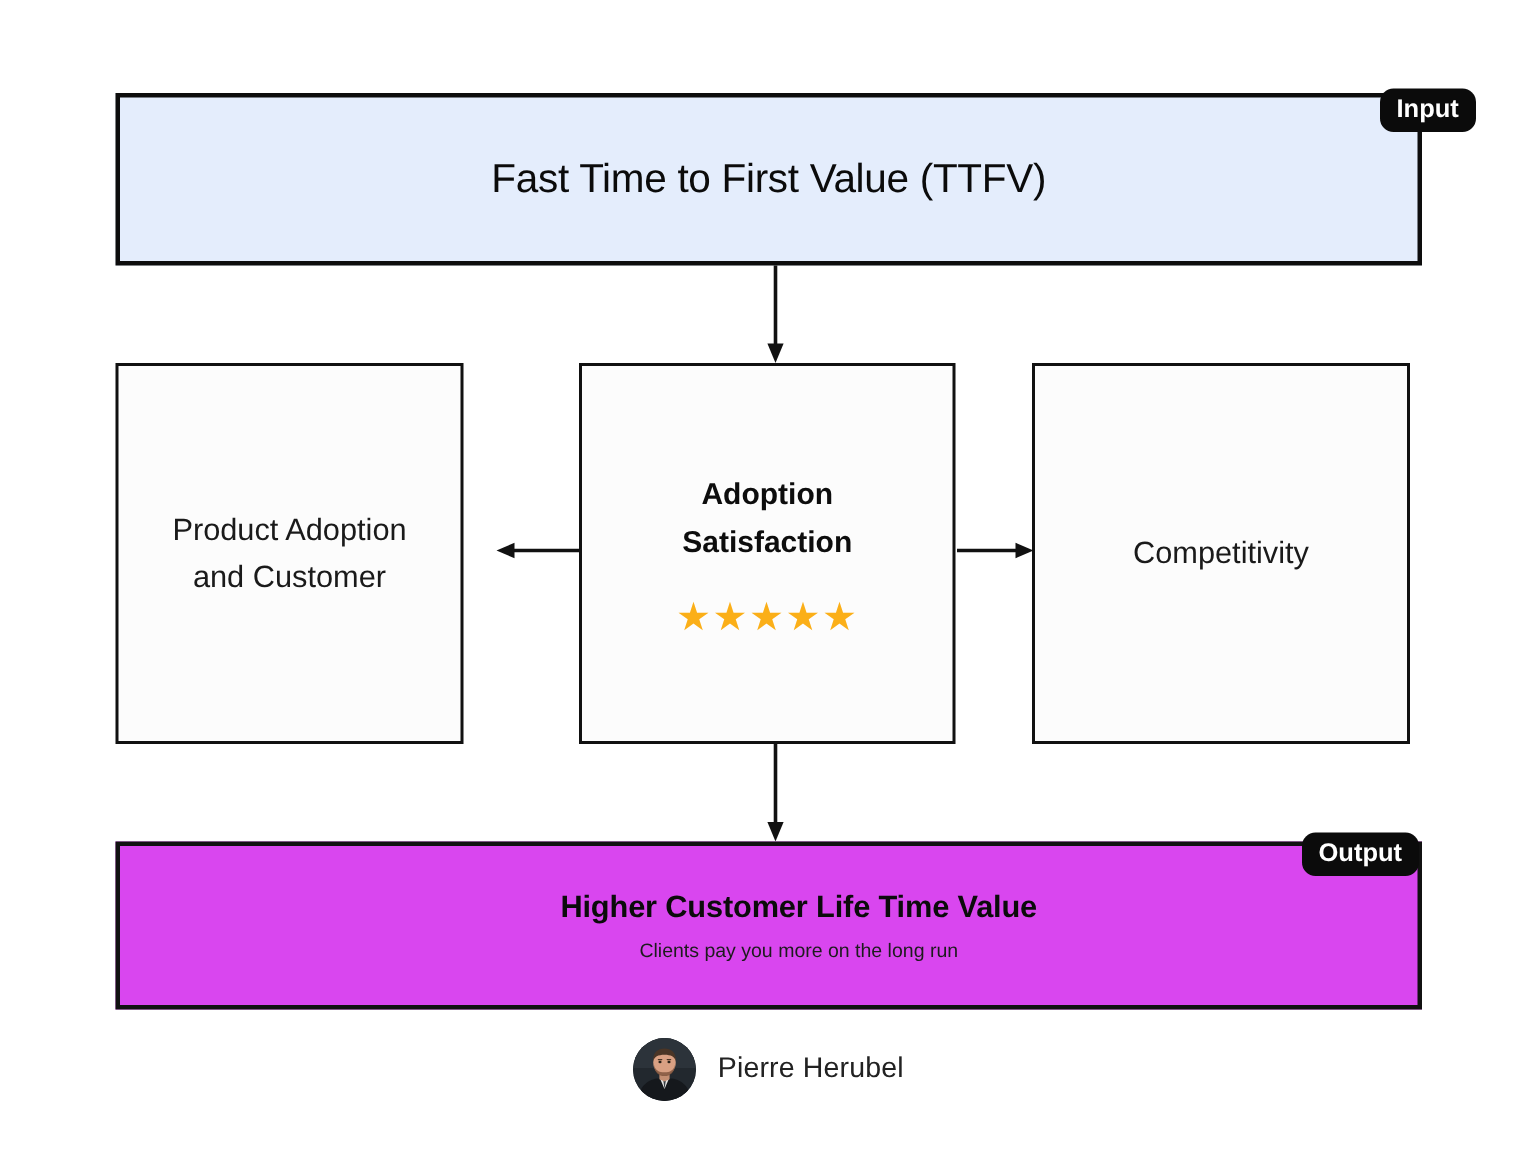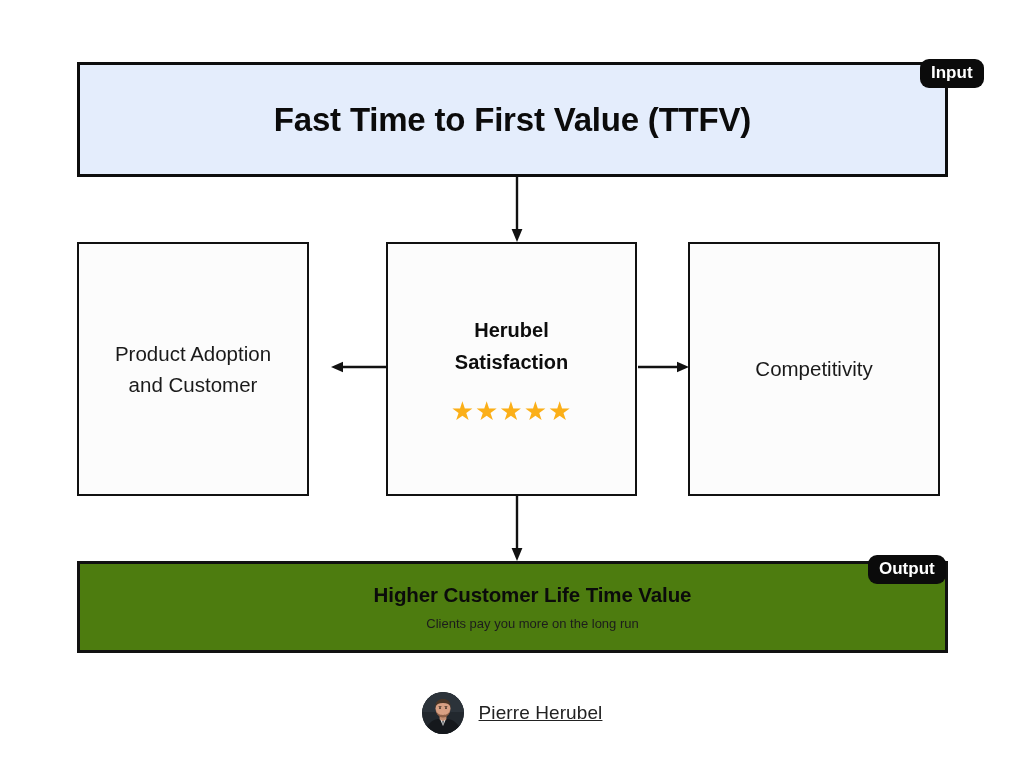--- a/index.html
+++ b/index.html
@@ -36,22 +36,22 @@
   
   #input-box {
     left: 77px;
     top: 62px;
     width: 871px;
     height: 115px;
     background: #e4edfc;
     border: 3px solid #0d0d0d;
   }
   #input-box .headline {
-    font-size: 33px;
-    font-weight: bold;
+    font-size: 27px;
+    font-weight: normal;
     letter-spacing: -0.2px;
     color: #0b0b0b;
   }
 
   
   .mid-box {
     top: 242px;
     height: 254px;
     background: #fcfcfc;
     border: 2px solid #111111;
@@ -80,22 +80,22 @@
     letter-spacing: 1px;
     color: #fbaf18;
     line-height: 1;
   }
 
   
   #output-box {
     left: 77px;
     top: 561px;
     width: 871px;
-    height: 92px;
-    background: #4d7c0f;
+    height: 112px;
+    background: #d946ef;
     border: 3px solid #111111;
     padding-left: 40px;
   }
   #output-box .headline {
     font-size: 20.5px;
     font-weight: bold;
     color: #0b0b0b;
     letter-spacing: -0.1px;
   }
   #output-box .subline {
@@ -142,21 +142,20 @@
     overflow: hidden;
     flex: 0 0 auto;
     background: #20262c;
   }
   #avatar svg { display: block; }
   #author-name {
     font-size: 19px;
     color: #222222;
     font-weight: normal;
     letter-spacing: 0.1px;
-    text-decoration: underline;
   }
 </style>
 </head>
 <body>
 
 <div id="canvas">
 
   <div class="box" id="input-box">
     <div class="headline">Fast Time to First Value (TTFV)</div>
   </div>
@@ -171,21 +170,21 @@
 
   <div class="box mid-box" id="left-box">
     <div class="mid-label">
       <span>Product Adoption</span><br>
       <span>and Customer</span>
     </div>
   </div>
 
   <div class="box mid-box" id="center-box">
     <div class="mid-label bold">
-      <span>Herubel</span><br>
+      <span>Adoption</span><br>
       <span>Satisfaction</span>
     </div>
     <div class="stars">★★★★★</div>
   </div>
 
   <div class="box mid-box" id="right-box">
     <div class="mid-label">Competitivity</div>
   </div>
 
   <div class="arrow" style="left:331px; top:361px;">

